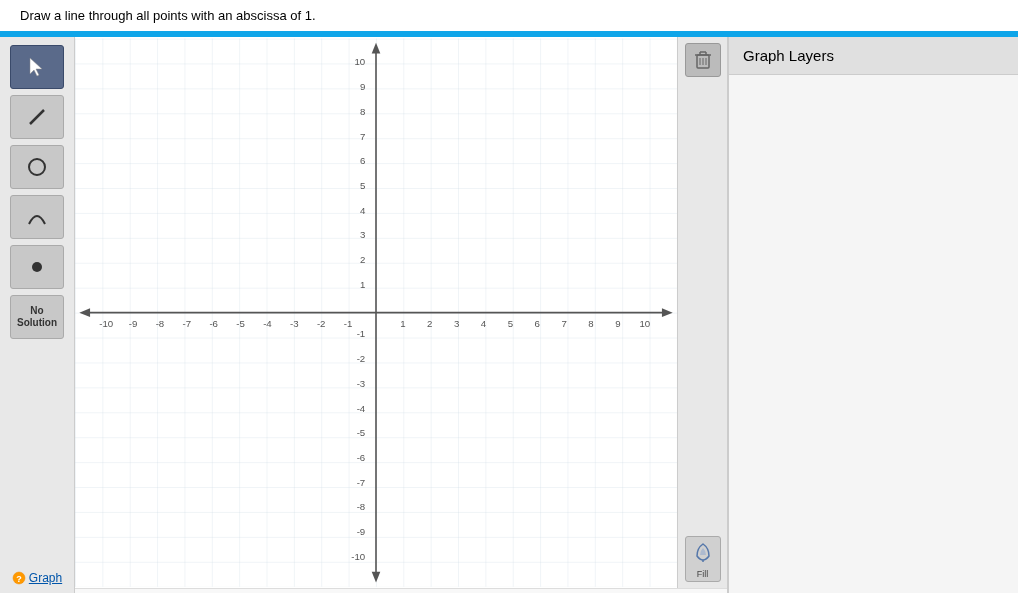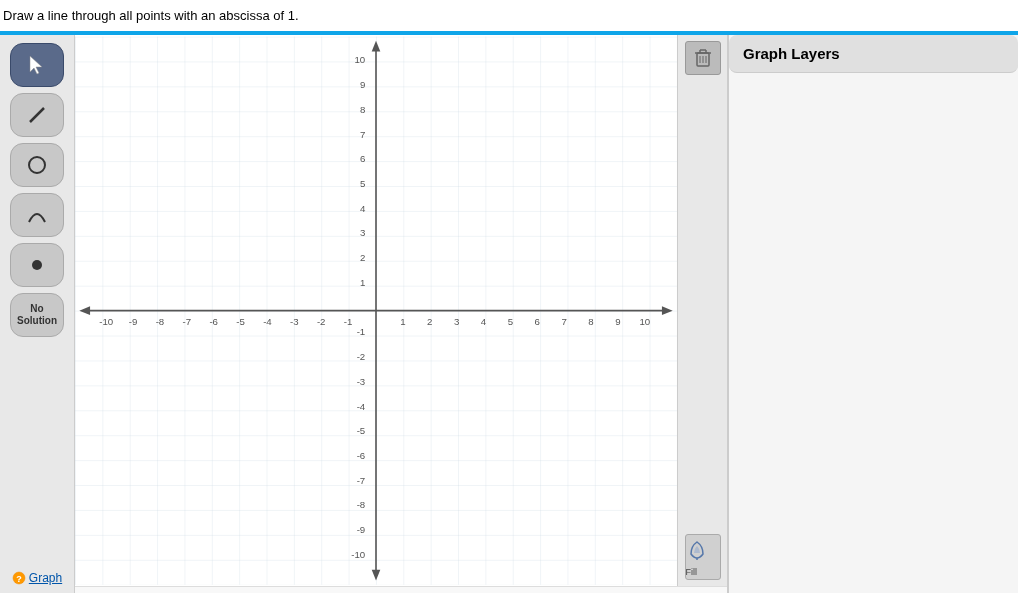--- a/index.html
+++ b/index.html
@@ -9,23 +9,23 @@
       background: #f0f0f0;
       font-family: Arial, sans-serif;
       font-size: 13px;
       overflow: hidden;
       display: flex;
       flex-direction: column;
     }
 
     .instruction-bar {
       background: #fff;
-      padding: 8px 3px;
+      padding: 8px 20px;
       font-size: 13px;
-      border-bottom: 4px solid #0ea5e9;
+      border-bottom: 6px solid #0ea5e9;
     }
 
     .main-area {
       display: flex;
       flex: 1;
       overflow: hidden;
     }
 
     
     .left-toolbar {
@@ -37,21 +37,21 @@
       padding: 8px 6px;
       gap: 6px;
       border-right: 1px solid #ccc;
     }
 
     .tool-btn {
       width: 54px;
       height: 44px;
       background: #c8c8c8;
       border: 1px solid #aaa;
-      border-radius: 13px;
+      border-radius: 3px;
       display: flex;
       align-items: center;
       justify-content: center;
       cursor: pointer;
       font-size: 18px;
       color: #333;
     }
 
     .tool-btn.active {
       background: #5a6a8a;
@@ -127,21 +127,21 @@
     }
 
     .fill-btn {
       width: 36px;
       height: 46px;
       background: #d0d0d0;
       border: 1px solid #aaa;
       border-radius: 3px;
       display: flex;
       flex-direction: column;
-      align-items: flex-start;
+      align-items: center;
       justify-content: center;
       cursor: pointer;
       font-size: 9px;
       color: #333;
       gap: 2px;
       margin-top: auto;
     }
 
     .fill-icon {
       font-size: 18px;
@@ -173,23 +173,22 @@
       background: #f5f5f5;
       display: flex;
       flex-direction: column;
       border-left: 1px solid #ccc;
     }
 
     .panel-header {
       background: #e0e0e0;
       padding: 10px 14px;
       font-size: 15px;
-      font-weight: bold;
+      font-weight: normal;
       border-bottom: 1px solid #ccc;
-      border-radius: 8px;
     }
 
     .panel-body {
       padding: 12px 14px;
       font-size: 12px;
       color: #333;
       line-height: 1.5;
     }
     .tick-label { font-size: 9px; fill: #555; }
   </style>

